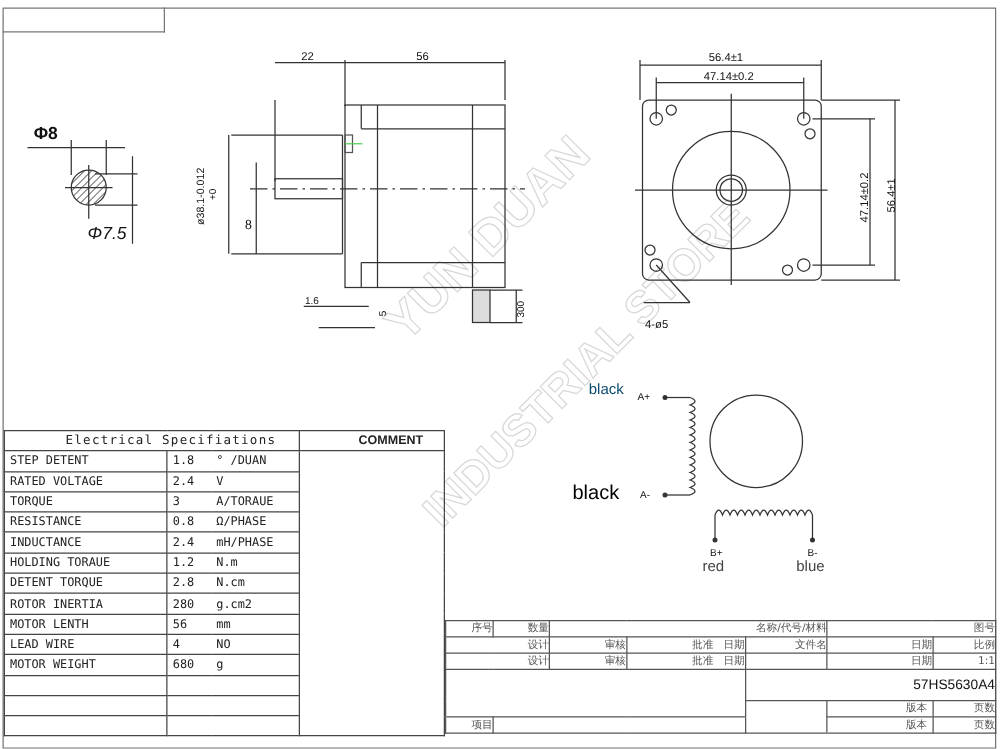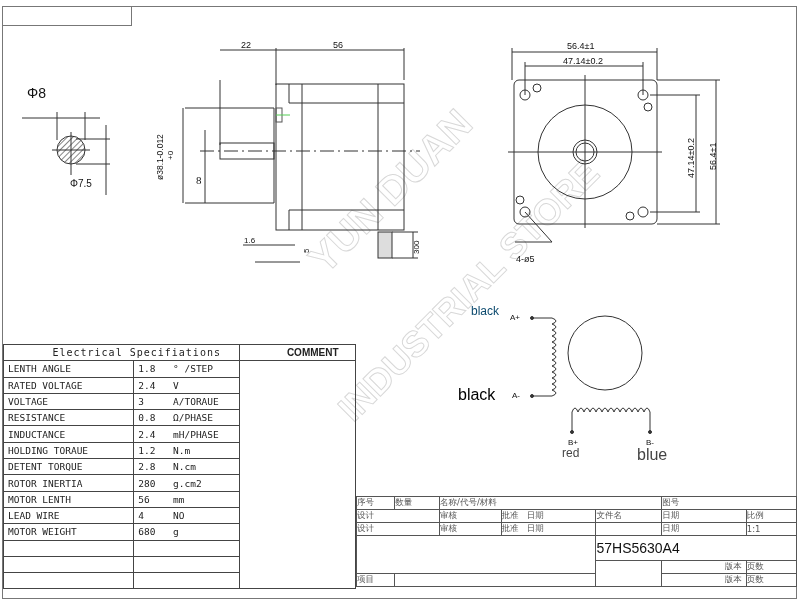--- a/index.html
+++ b/index.html
@@ -12,22 +12,22 @@
   .spec{position:absolute;left:3px;top:344px;width:353px;border-collapse:collapse;font-family:"DejaVu Sans Mono",monospace;font-size:9.5px;}
   .spec td,.spec th{border:1px solid #444;padding:0 4px;height:15.3px;white-space:nowrap;}
   .spec th{font-weight:normal;font-size:10px;letter-spacing:1px;padding-left:34px;}
   .spec .c1{width:135px;}
   .spec .c2{width:30px;border-right:none;margin-left:28px;}
   .spec .c3{width:68px;border-left:none;}
   .spec .c4{width:96px;}
   .spec th.cm{font-family:"Liberation Sans",sans-serif;font-weight:bold;font-size:10px;letter-spacing:0;}
   
   .tb{position:absolute;left:356px;top:496px;width:441px;border-collapse:collapse;font-size:8.5px;color:#555;}
-  .tb td{border:1px solid #555;text-align:left;padding:0;height:12px;}
-  .model{font-family:"Liberation Sans",sans-serif;font-size:14px;color:#111;}
+  .tb td{border:1px solid #555;text-align:right;padding:0;height:12px;}
+  .model{font-family:"Liberation Sans",sans-serif;font-size:11px;color:#111;}
   .lbl{font-family:"Liberation Sans",sans-serif;color:#111;}
   .wm{position:absolute;font-family:"Liberation Sans",sans-serif;font-weight:bold;color:transparent;-webkit-text-stroke:1px #d8d8d8;transform-origin:left top;white-space:nowrap;}
 </style>
 </head>
 <body>
 
 <div class="frame"></div>
 <div class="title-corner"></div>
 
 <div class="wm" style="left:300px;top:250px;font-size:40px;transform:rotate(-45deg);">YUN DUAN</div>
@@ -121,22 +121,22 @@
     <path d="M572 412 q3 -8 6 0 q3 -8 6 0 q3 -8 6 0 q3 -8 6 0 q3 -8 6 0 q3 -8 6 0 q3 -8 6 0 q3 -8 6 0 q3 -8 6 0 q3 -8 6 0 q3 -8 6 0 q3 -8 6 0 q3 -8 6 0"></path>
     <line x1="572" y1="412" x2="572" y2="432"></line>
     <line x1="650" y1="412" x2="650" y2="432"></line>
     <circle cx="532" cy="318" r="1.5" fill="#333"></circle>
     <circle cx="532" cy="396" r="1.5" fill="#333"></circle>
     <circle cx="572" cy="432" r="1.5" fill="#333"></circle>
     <circle cx="650" cy="432" r="1.5" fill="#333"></circle>
   </g>
 </svg>
 
-<div class="abs lbl" style="left:27px;top:85px;font-size:14px;">Φ8</div>
-<div class="abs lbl" style="left:70px;top:178px;font-size:10px;">Φ7.5</div>
+<div class="abs lbl" style="left:27px;top:98px;font-size:14px;font-weight:bold;">Φ8</div>
+<div class="abs lbl" style="left:70px;top:178px;font-size:14px;font-style:italic;">Φ7.5</div>
 
 <div class="abs lbl" style="left:241px;top:40px;font-size:9px;">22</div>
 <div class="abs lbl" style="left:333px;top:40px;font-size:9px;">56</div>
 <div class="abs lbl" style="left:155px;top:180px;font-size:8.5px;transform:rotate(-90deg);transform-origin:left top;">ø38.1-0.012</div>
 <div class="abs lbl" style="left:166px;top:160px;font-size:8px;transform:rotate(-90deg);transform-origin:left top;">+0</div>
 <div class="abs lbl" style="left:196px;top:174px;font-size:11px;font-family:'Liberation Serif',serif;">8</div>
 <div class="abs lbl" style="left:244px;top:236px;font-size:8px;">1.6</div>
 <div class="abs lbl" style="left:302px;top:253px;font-size:8px;transform:rotate(-90deg);transform-origin:left top;">5</div>
 <div class="abs lbl" style="left:412px;top:254px;font-size:8px;transform:rotate(-90deg);transform-origin:left top;">300</div>
 
@@ -146,41 +146,41 @@
 <div class="abs lbl" style="left:708px;top:170px;font-size:9px;transform:rotate(-90deg);transform-origin:left top;">56.4±1</div>
 <div class="abs lbl" style="left:516px;top:234px;font-size:9px;margin-top:20px;">4-ø5</div>
 
 <div class="abs lbl" style="left:471px;top:304px;font-size:12px;color:#0c4a6e;">black</div>
 <div class="abs lbl" style="left:510px;top:313px;font-size:8px;">A+</div>
 <div class="abs lbl" style="left:458px;top:386px;font-size:16px;color:#000;">black</div>
 <div class="abs lbl" style="left:512px;top:391px;font-size:8px;">A-</div>
 <div class="abs lbl" style="left:568px;top:438px;font-size:8px;">B+</div>
 <div class="abs lbl" style="left:562px;top:446px;font-size:12px;color:#444;">red</div>
 <div class="abs lbl" style="left:646px;top:438px;font-size:8px;">B-</div>
-<div class="abs lbl" style="left:637px;top:446px;font-size:16px;color:#444;">blue</div>
+<div class="abs lbl" style="left:637px;top:446px;font-size:12px;color:#444;">blue</div>
 
 <table class="spec">
   <tbody>
       <tr>
     <th colspan="3">Electrical Specifiations</th>
     <th class="cm c4">COMMENT</th>
   </tr>
   <tr>
-        <td class="c1">LENTH ANGLE</td>
+        <td class="c1">STEP DETENT</td>
         <td class="c2">1.8</td>
-        <td class="c3">° /STEP</td>
+        <td class="c3">° /DUAN</td>
         <td class="c4" rowspan="14"></td>
       </tr>
   <tr>
         <td class="c1">RATED VOLTAGE</td>
         <td class="c2">2.4</td>
         <td class="c3">V</td>
       </tr>
   <tr>
-        <td class="c1">VOLTAGE</td>
+        <td class="c1">TORQUE</td>
         <td class="c2">3</td>
         <td class="c3">A/TORAUE</td>
       </tr>
   <tr>
         <td class="c1">RESISTANCE</td>
         <td class="c2">0.8</td>
         <td class="c3">Ω/PHASE</td>
       </tr>
   <tr>
         <td class="c1">INDUCTANCE</td>

